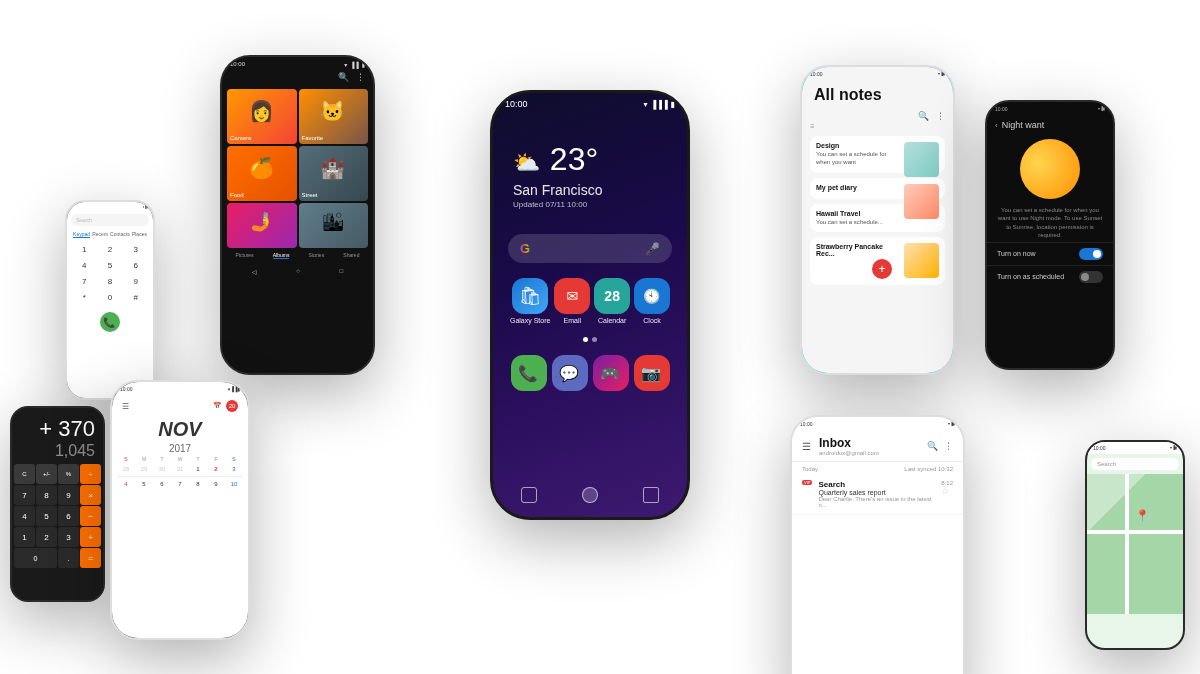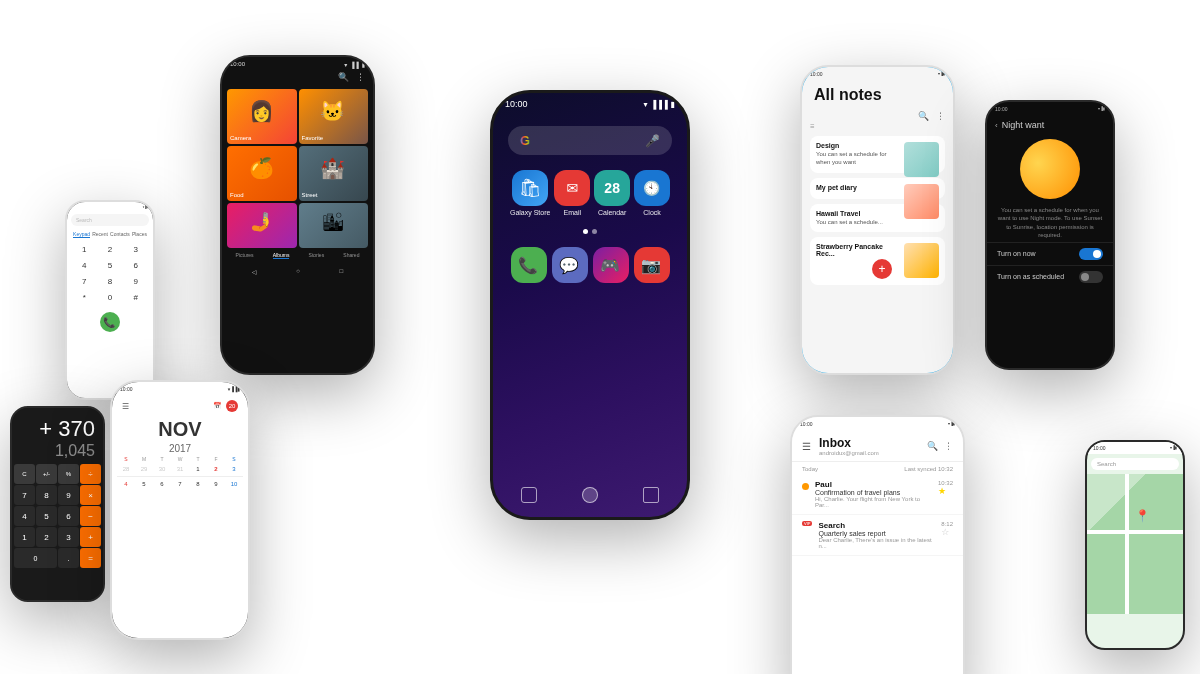--- a/index.html
+++ b/index.html
@@ -408,20 +408,21 @@
       font-size: 8px;
       color: #555;
     }
 
     .cal-month {
       font-size: 20px;
       font-weight: bold;
       color: #333;
       text-align: center;
       padding: 2px 0;
+      font-style: italic;
     }
 
     .cal-year {
       font-size: 10px;
       color: #666;
       text-align: center;
     }
 
     .cal-days-header {
       display: grid;
@@ -866,20 +867,28 @@
     <div class="phone-screen">
       <div class="status-bar">
         <span>10:00</span>
         <div class="status-icons">
           <span>▾</span>
           <span>▐▐▐</span>
           <span>▮</span>
         </div>
       </div>
 
+      <div class="weather-widget">
+        <div>
+          <span class="weather-icon">⛅</span>
+          <span class="weather-temp">23°</span>
+        </div>
+        <div class="weather-city">San Francisco</div>
+        <div class="weather-updated">Updated 07/11 10:00</div>
+      </div>
 
       <div class="search-bar">
         <span class="search-g">G</span>
         <span class="search-mic">🎤</span>
       </div>
 
       <div class="app-row">
         <div class="app-icon-wrap">
           <div class="app-icon icon-store">🛍</div>
           <span class="app-label">Galaxy Store</span>
@@ -1164,32 +1173,20 @@
         <div class="gmail-icons">
           <span>🔍</span>
           <span>⋮</span>
         </div>
       </div>
       <div class="gmail-section-label">
         <span>Today</span>
         <span>Last synced 10:32</span>
       </div>
       <div class="gmail-item">
-        <div class="gmail-dot gmail-dot-orange"></div>
-        <div class="gmail-content">
-          <div class="gmail-sender">Paul</div>
-          <div class="gmail-subject">Confirmation of travel plans</div>
-          <div class="gmail-preview">Hi, Charlie. Your flight from New York to Par...</div>
-        </div>
-        <div>
-          <div class="gmail-meta">10:32</div>
-          <div class="gmail-star">★</div>
-        </div>
-      </div>
-      <div class="gmail-item">
         <div style="display:flex; flex-direction:column; align-items:center; gap:1px; flex-shrink:0;">
           <span style="font-size:5px; color:#e53935; background:#e53935; color:white; padding:0 2px; border-radius:2px; font-size:4px;">VIP</span>
         </div>
         <div class="gmail-content">
           <div class="gmail-sender">Search</div>
           <div class="gmail-subject">Quarterly sales report</div>
           <div class="gmail-preview">Dear Charlie, There's an issue in the latest n...</div>
         </div>
         <div>
           <div class="gmail-meta">8:12</div>

